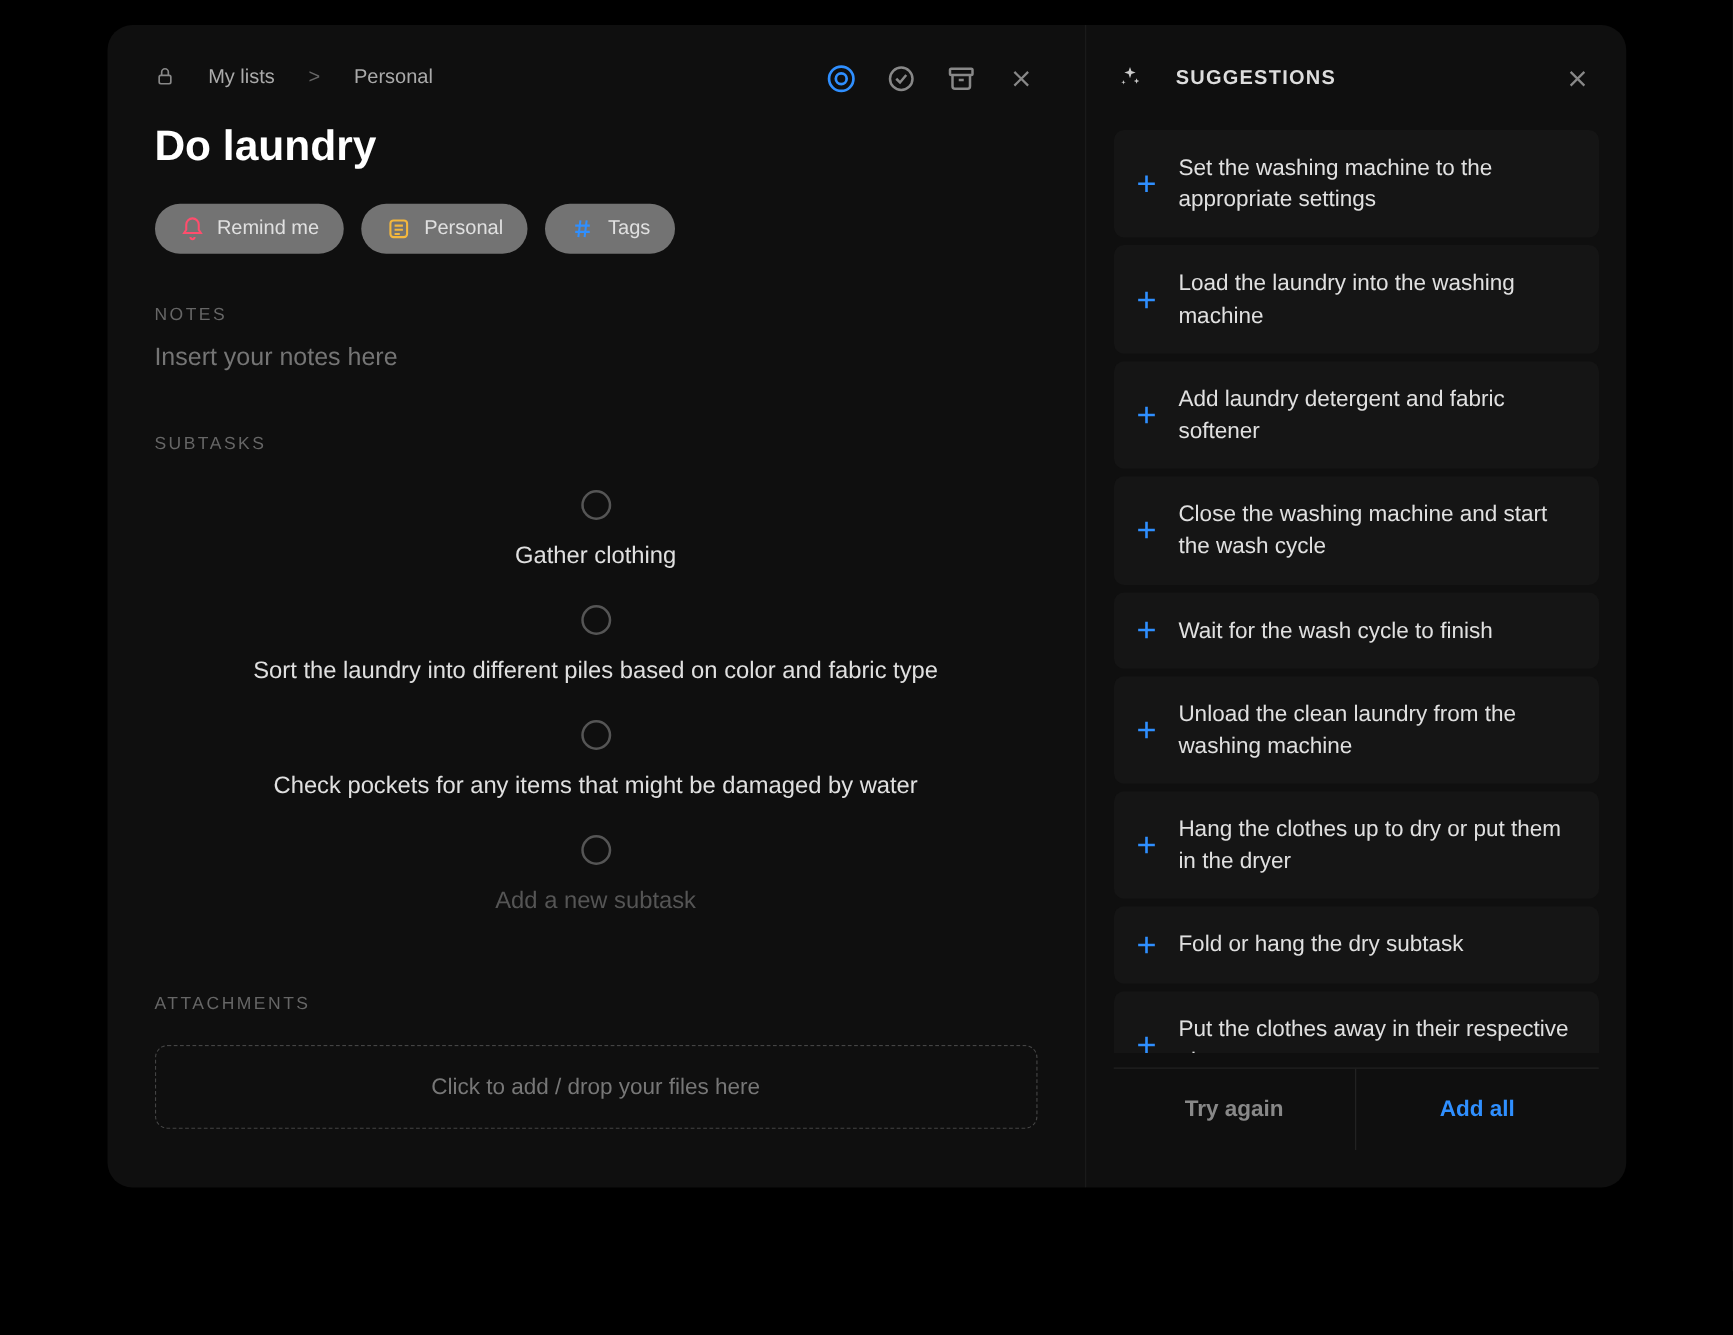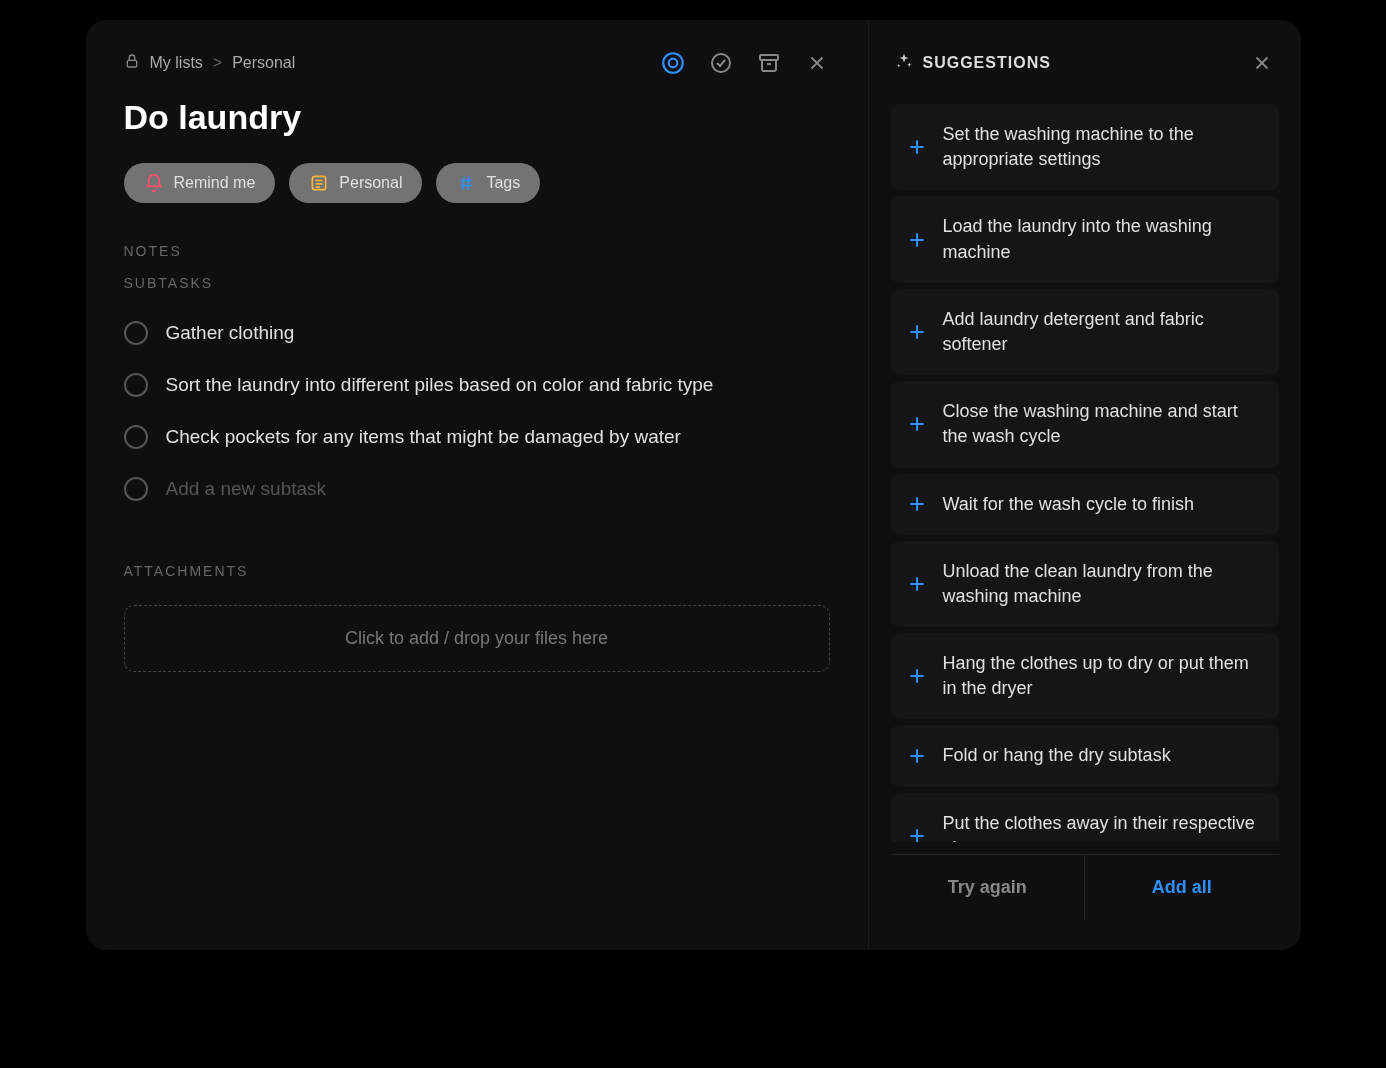--- a/index.html
+++ b/index.html
@@ -29,22 +29,21 @@
       flex-direction: column;
     }
     .top-row {
       display: flex;
       align-items: center;
       justify-content: space-between;
       margin-bottom: 22px;
     }
     .breadcrumb {
       display: flex;
-      align-items: center;
-      gap: 10px;
+      gap: 27px;
       color: #888;
       font-size: 16px;
     }
     .breadcrumb .crumb { color: #aaa; cursor: pointer; }
     .breadcrumb .sep { color: #666; }
     .top-icons { display: flex; align-items: center; gap: 22px; }
     .top-icon { width: 26px; height: 26px; display: flex; align-items: center; justify-content: center; cursor: pointer; color: #888; }
     .top-icon.active { color: #2f8fff; }
     .task-title {
       font-size: 34px;
@@ -80,20 +79,21 @@
       outline: none;
       width: 100%;
       margin-bottom: 48px;
     }
     .subtasks { margin-bottom: 48px; }
     .subtask-row {
       display: flex;
       align-items: center;
       gap: 18px;
       padding: 14px 0;
+      flex-direction: column;
     }
     .subtask-circle {
       width: 24px; height: 24px;
       border: 2px solid #555;
       border-radius: 50%;
       flex-shrink: 0;
       cursor: pointer;
     }
     .subtask-text {
       font-size: 19px;
@@ -119,21 +119,21 @@
     .side-header {
       display: flex;
       align-items: center;
       justify-content: space-between;
       margin-bottom: 28px;
       padding: 0 4px;
     }
     .side-title {
       display: flex;
       align-items: center;
-      gap: 10px;
+      gap: 28px;
       font-size: 16px;
       font-weight: 700;
       letter-spacing: 1px;
       color: #ddd;
     }
     .suggestions {
       flex: 1;
       display: flex;
       flex-direction: column;
       gap: 6px;
@@ -248,20 +248,21 @@
         <span class="chip-icon">
           <svg width="20" height="20" viewBox="0 0 24 24" fill="none" stroke="#2f8fff" stroke-width="2">
               <path d="M5 9h14M5 15h14M10 4l-2 16M16 4l-2 16"></path>
             </svg>
         </span>
         <span>Tags</span>
       </div>
     </div>
 
     <div class="section-label">NOTES</div>
+    <input class="notes-input" placeholder="Insert your notes here" style="">
 
     <div class="section-label">SUBTASKS</div>
     <div class="subtasks">
       <div class="subtask-row">
         <div class="subtask-circle"></div>
         <div class="subtask-text">Gather clothing</div>
       </div>
       <div class="subtask-row">
         <div class="subtask-circle"></div>
         <div class="subtask-text">Sort the laundry into different piles based on color and fabric type</div>

